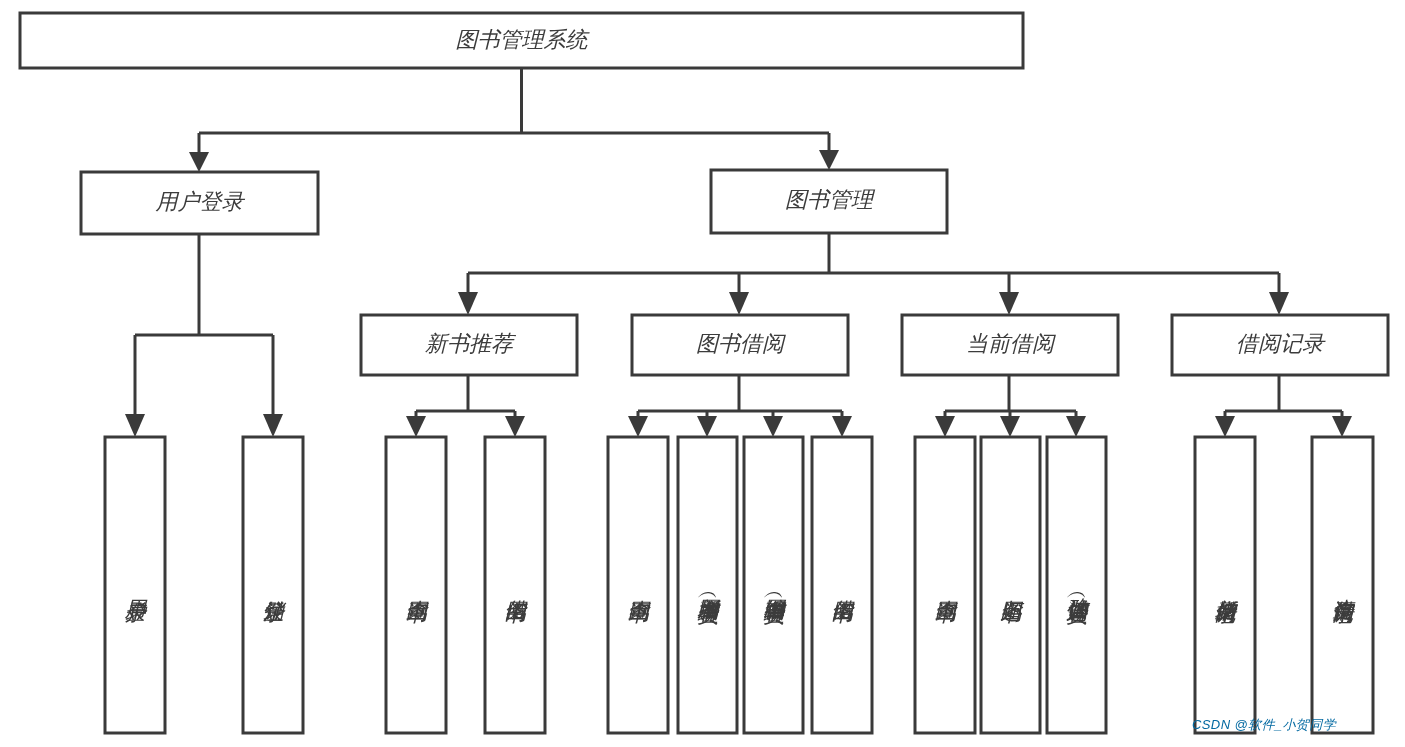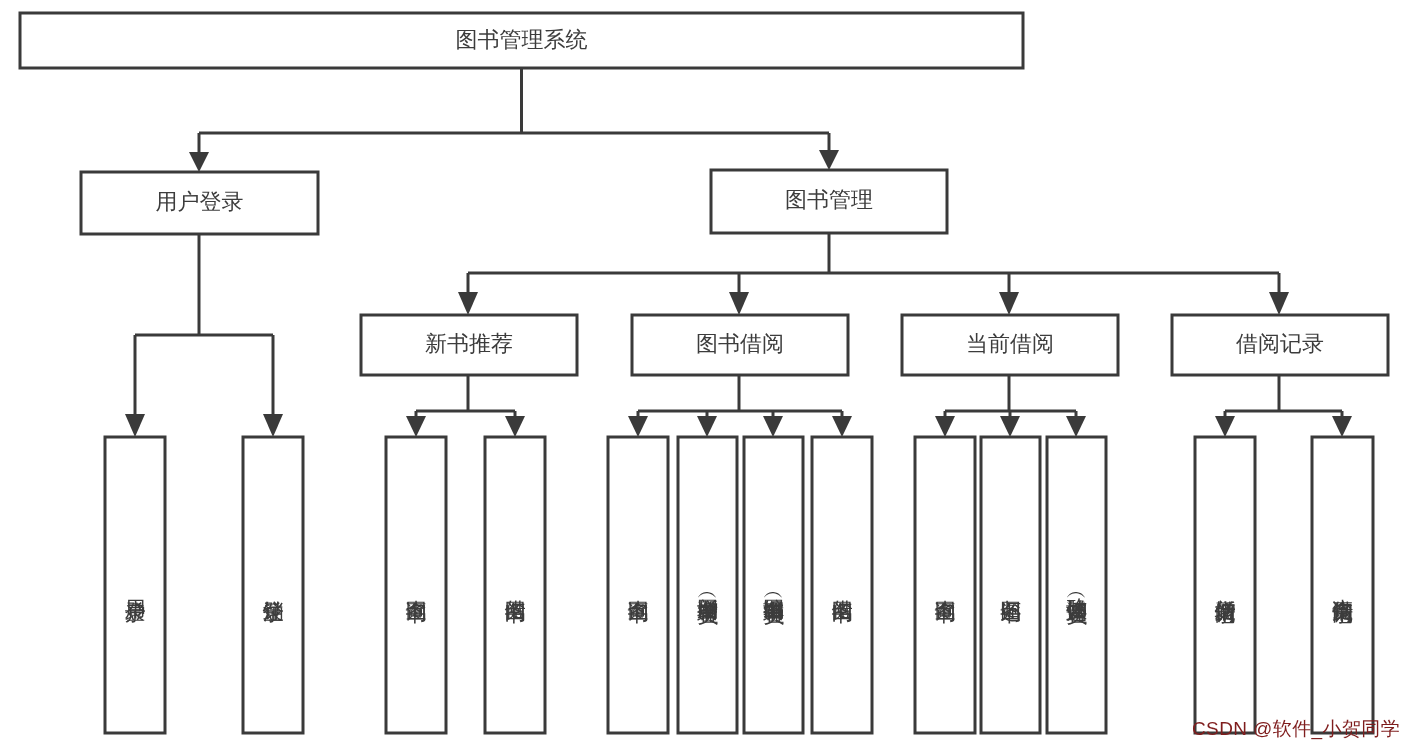--- a/index.html
+++ b/index.html
@@ -14,20 +14,21 @@
     position: relative;
     overflow: hidden;
     font-family: "Liberation Sans", "DejaVu Sans", sans-serif;
   }
   #diagram-root {
     position: absolute;
     left: 0;
     top: 0;
     width: 1405px;
     height: 747px;
+    font-style: italic;
   }
   svg.diagram-canvas {
     display: block;
     width: 1405px;
     height: 747px;
     background: #ffffff;
   }
   .node-box {
     fill: #ffffff;
     stroke: #3a3a3a;
@@ -74,22 +75,22 @@
   }
   .leaf-text-cell {
     position: absolute;
     display: flex;
     align-items: center;
     justify-content: center;
     pointer-events: auto;
   }
   .watermark {
     position: absolute;
-    color: #7f1d1d;
-    font-size: 19px;
+    color: #0369a1;
+    font-size: 13px;
     font-family: "Liberation Sans", "DejaVu Sans", sans-serif;
     white-space: nowrap;
     letter-spacing: 0.4px;
     user-select: none;
   }
 </style>
 </head>
 <body>
 
 <div id="diagram-root">

